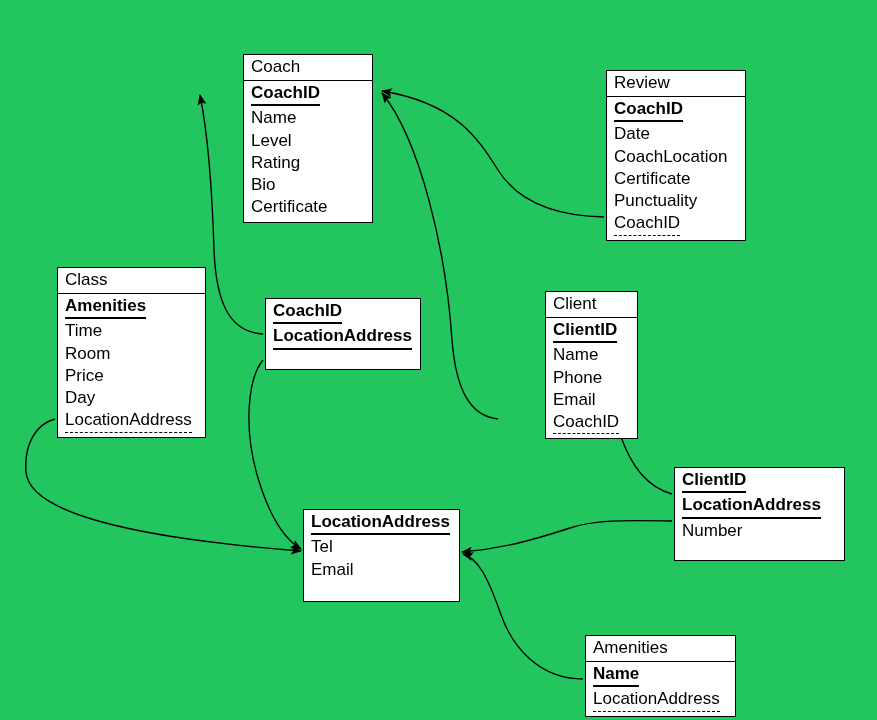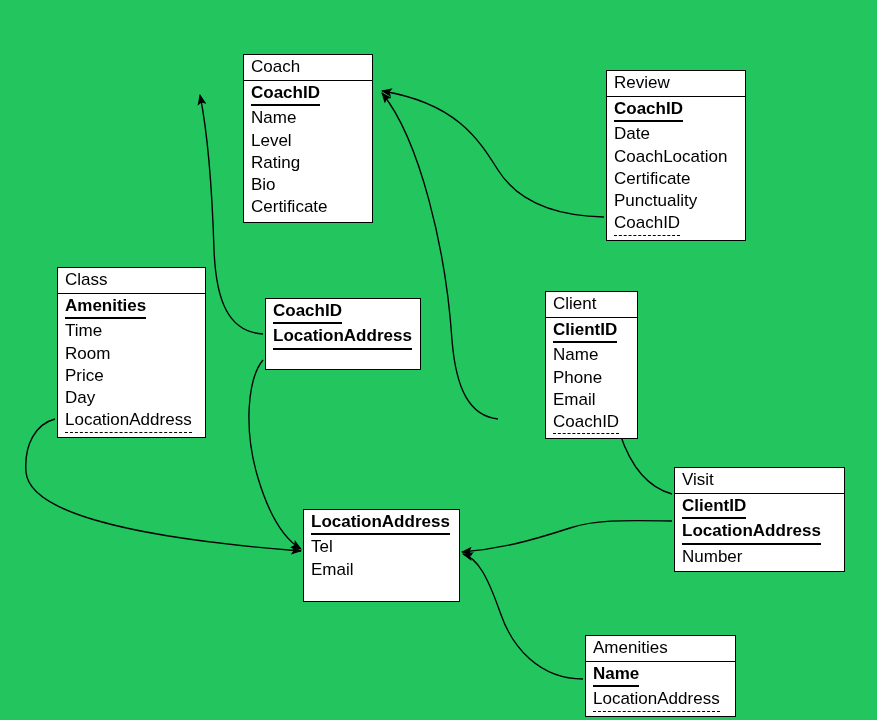--- a/index.html
+++ b/index.html
@@ -128,21 +128,20 @@
         <div class="entity-title">Client</div>
         <div class="attr-list">
           <div class="attr pk">ClientID</div>
           <div class="attr">Name</div>
           <div class="attr">Phone</div>
           <div class="attr">Email</div>
           <div class="attr fk">CoachID</div>
         </div>
       </div>
       <div class="entity" style="left: 674px; top: 467px; width: 171px; min-height: 94px;">
-        <div class="entity-title">Visit</div>
         <div class="attr-list">
           <div class="attr pk">ClientID</div>
           <div class="attr pk">LocationAddress</div>
           <div class="attr">Number</div>
         </div>
       </div>
       <div class="entity" style="left: 303px; top: 509px; width: 157px; min-height: 93px;">
         <div class="attr-list">
           <div class="attr pk">LocationAddress</div>
           <div class="attr">Tel</div>

